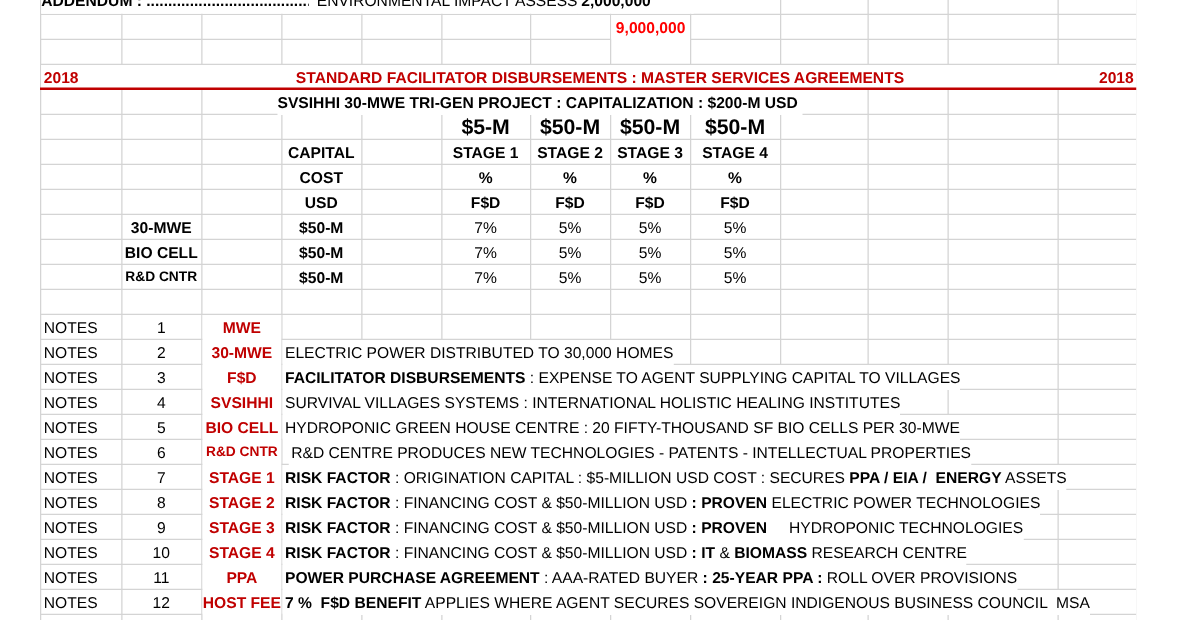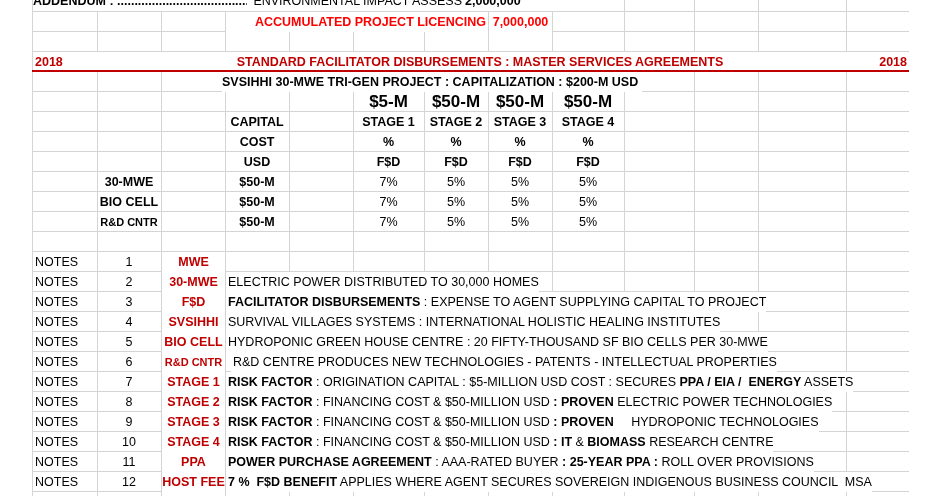--- a/index.html
+++ b/index.html
@@ -68,22 +68,21 @@
     <div class="hl" style="top:496px;width:877px"></div>
   </div>
 
   <div class="row" style="top:-4px">
     <div class="c b wbg" style="left:33px;width:214px">ADDENDUM  : ...........................................</div>
     <div class="c wbg" style="left:247px;width:215px;text-align:right;overflow:hidden">ENVIRONMENTAL IMPACT ASSESS</div>
     <div class="c b wbg" style="left:462px;width:90px;padding-left:3px">2,000,000</div>
   </div>
 
   <div class="row" style="top:17px">
-    <div class="c b bred wbg" style="left:226px;width:262px;text-align:right;padding-right:2px;box-sizing:border-box">ACCUMULATED PROJECT LICENCING</div>
-    <div class="c b bred wbg" style="left:489px;width:63px;text-align:center">7,000,000</div>
+    <div class="c b bred wbg" style="left:489px;width:63px;text-align:center">9,000,000</div>
   </div>
 
   <div class="row" style="top:57px;height:19px">
     <div class="c wbg" style="left:33px;width:876px;height:19px"></div>
     <div class="c b red" style="left:35px;width:60px">2018</div>
     <div class="c b red ctr" style="left:200px;width:560px">STANDARD FACILITATOR DISBURSEMENTS : MASTER SERVICES AGREEMENTS</div>
     <div class="c b red" style="left:850px;width:57px;text-align:right">2018</div>
   </div>
   <div class="uline" style="top:75px"></div>
 
@@ -156,21 +155,21 @@
       <div class="row" style="top: 277px;">
         <div class="c" style="left: 35px; width: 60px;">NOTES</div>
         <div class="c ctr" style="left: 97px; width: 64px;">2</div>
         <div class="c b ctr red wbg" style="left: 162px; width: 63px;">30-MWE</div>
         <div class="c wbg" style="left: 226px; padding-left: 2px;"><span style="white-space: pre;">ELECTRIC POWER DISTRIBUTED TO 30,000 HOMES</span></div>
       </div>
       <div class="row" style="top: 297px;">
         <div class="c" style="left: 35px; width: 60px;">NOTES</div>
         <div class="c ctr" style="left: 97px; width: 64px;">3</div>
         <div class="c b ctr red wbg" style="left: 162px; width: 63px;">F$D</div>
-        <div class="c wbg" style="left: 226px; padding-left: 2px;"><span class="b" style="white-space: pre;">FACILITATOR DISBURSEMENTS</span><span style="white-space: pre;"> : EXPENSE TO AGENT SUPPLYING CAPITAL TO PROJECT</span></div>
+        <div class="c wbg" style="left: 226px; padding-left: 2px;"><span class="b" style="white-space: pre;">FACILITATOR DISBURSEMENTS</span><span style="white-space: pre;"> : EXPENSE TO AGENT SUPPLYING CAPITAL TO VILLAGES</span></div>
       </div>
       <div class="row" style="top: 317px;">
         <div class="c" style="left: 35px; width: 60px;">NOTES</div>
         <div class="c ctr" style="left: 97px; width: 64px;">4</div>
         <div class="c b ctr red wbg" style="left: 162px; width: 63px;">SVSIHHI</div>
         <div class="c wbg" style="left: 226px; padding-left: 2px;"><span style="white-space: pre;">SURVIVAL VILLAGES SYSTEMS : INTERNATIONAL HOLISTIC HEALING INSTITUTES</span></div>
       </div>
       <div class="row" style="top: 337px;">
         <div class="c" style="left: 35px; width: 60px;">NOTES</div>
         <div class="c ctr" style="left: 97px; width: 64px;">5</div>

